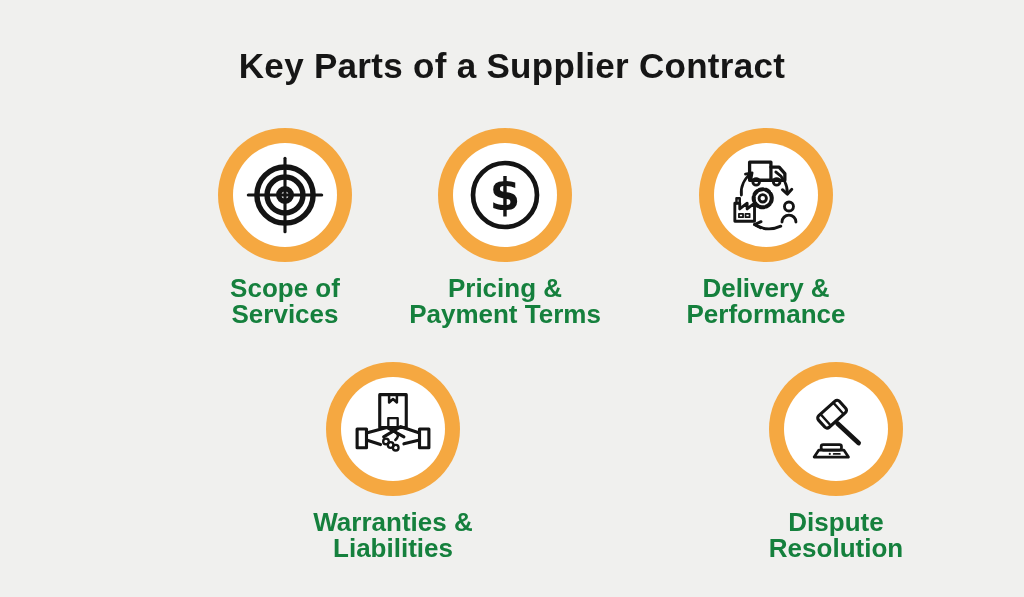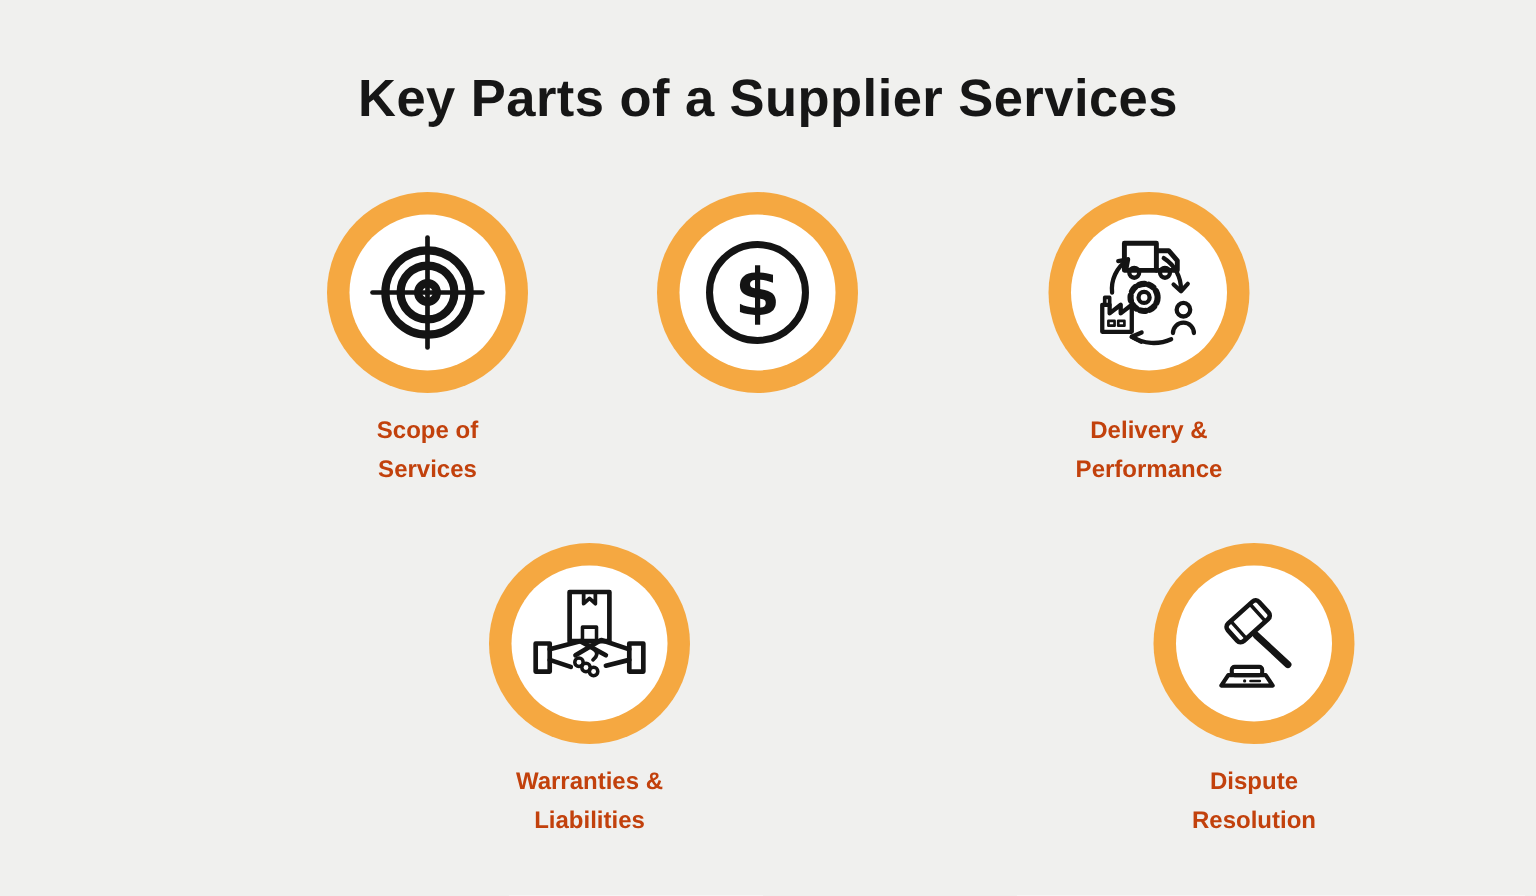--- a/index.html
+++ b/index.html
@@ -26,32 +26,32 @@
     display:flex;align-items:center;justify-content:center;
   }
   .ring-inner{
     width:104px;height:104px;border-radius:50%;
     background:#FFFFFF;
     display:flex;align-items:center;justify-content:center;
   }
   .ring-inner svg{display:block;}
   .label{
     margin-top:13px;
-    font-size:16px;line-height:26px;font-weight:700;
-    color:#c2410c;text-align:center;
+    font-size:26px;line-height:26px;font-weight:700;
+    color:#15803d;text-align:center;
     white-space:pre-line;
   }
   .ic{stroke:#141414;fill:none;stroke-linecap:round;stroke-linejoin:round;}
 </style>
 </head>
 <body>
 
 <div class="canvas">
 
-  <div class="title">Key Parts of a Supplier Services</div>
+  <div class="title">Key Parts of a Supplier Contract</div>
 
   <div class="item" style="left:173px;top:128px">
     <div class="ring">
       <div class="ring-inner">
         <svg width="78" height="78" viewBox="0 0 100 100">
           <line class="ic" x1="50" y1="3" x2="50" y2="97" stroke-width="4"></line>
           <line class="ic" x1="3" y1="50" x2="97" y2="50" stroke-width="4"></line>
           <circle class="ic" cx="50" cy="50" r="36" stroke-width="7"></circle>
           <circle class="ic" cx="50" cy="50" r="23" stroke-width="7"></circle>
           <circle class="ic" cx="50" cy="50" r="8" stroke-width="7"></circle>
@@ -64,20 +64,22 @@
 
   <div class="item" style="left:393px;top:128px">
     <div class="ring">
       <div class="ring-inner">
         <svg width="78" height="78" viewBox="0 0 100 100">
           <circle class="ic" cx="50" cy="50" r="41" stroke-width="6"></circle>
           <text x="50" y="69" text-anchor="middle" font-family="DejaVu Sans, sans-serif" font-size="56" font-weight="bold" fill="#141414">$</text>
         </svg>
       </div>
     </div>
+    <div class="label">Pricing &amp;
+Payment Terms</div>
   </div>
 
   <div class="item" style="left:654px;top:128px">
     <div class="ring">
       <div class="ring-inner">
         <svg width="82" height="82" viewBox="0 0 100 100">
 
           <rect class="ic" x="30" y="10" width="26" height="22" stroke-width="4"></rect>
           <path class="ic" d="M56,16 h10 l7,8 v8 h-17" stroke-width="4"></path>
           <circle class="ic" cx="38" cy="34" r="4" stroke-width="3.5" fill="#fff"></circle>

